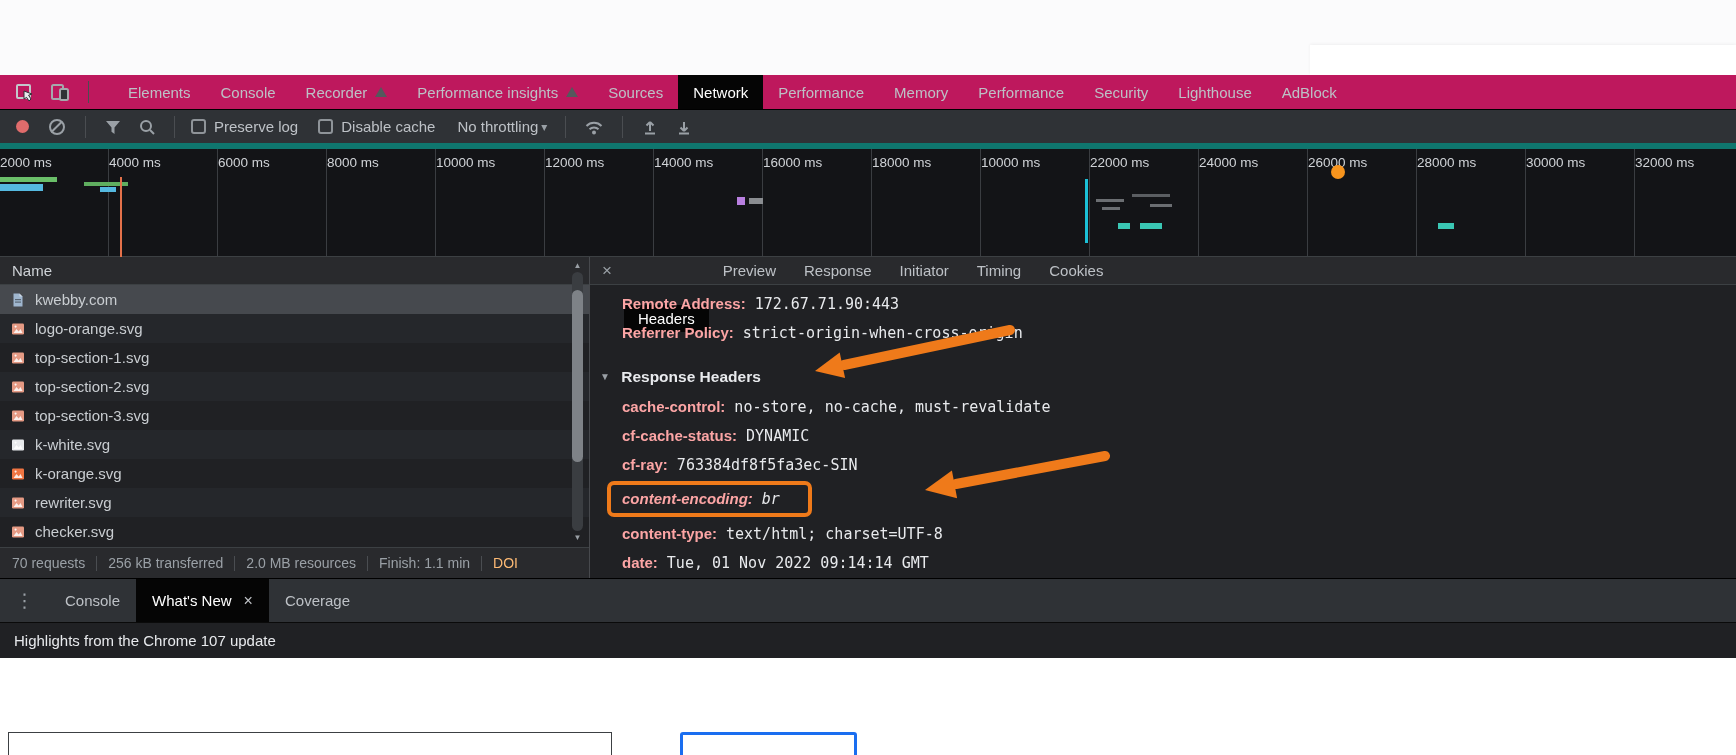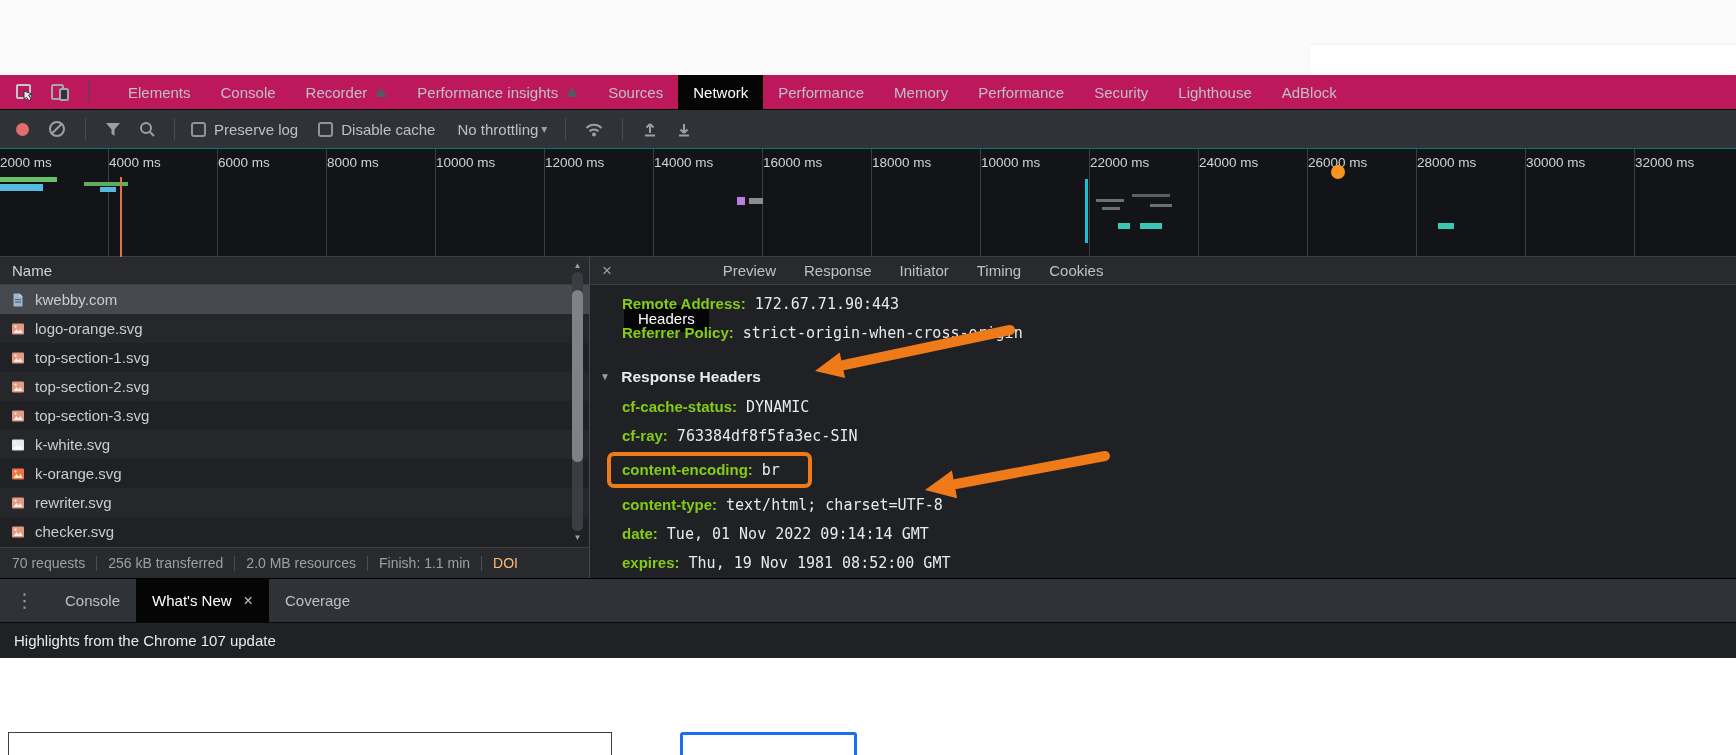--- a/index.html
+++ b/index.html
@@ -19,21 +19,21 @@
   .main-toolbar { top:75px; height:35px; background:#be185d; border-bottom:1px solid #000; display:flex; align-items:center; padding:0 6px; }
   .icon-btn { display:flex; align-items:center; justify-content:center; padding:0 8px; height:100%; cursor:pointer; }
   .vsep { width:1px; height:22px; background:#4a4d51; margin:0 10px; flex:0 0 auto; }
   .tabs { display:flex; height:100%; margin-left:14px; }
   .main-tab { display:flex; align-items:center; height:100%; padding:0 15px; font-size:15px; color:#bdc1c6; cursor:pointer; white-space:nowrap; }
   .main-tab.selected { background:#050505; color:#fff; }
   .badge-icon { display:none; }
   .main-tab.badge .badge-icon { display:inline-block; width:0; height:0; border-left:6px solid transparent; border-right:6px solid transparent; border-bottom:10px solid #55585c; margin-left:8px; }
 
   
-  .net-toolbar { top:110px; height:39px; background:#2f3236; border-bottom:1px solid #0f766e; display:flex; align-items:center; padding:0 8px; }
+  .net-toolbar { top:110px; height:39px; background:#2f3236; border-bottom:6px solid #0f766e; display:flex; align-items:center; padding:0 8px; }
   .record-dot { width:13px; height:13px; border-radius:50%; background:#e06c6c; margin:0 10px 0 8px; cursor:pointer; flex:0 0 auto; }
   .clear-btn { position:relative; width:16px; height:16px; border:2px solid #9aa0a6; border-radius:50%; margin:0 10px; cursor:pointer; flex:0 0 auto; }
   .clear-btn::after { content:""; position:absolute; left:-2px; top:5px; width:15px; height:2px; background:#9aa0a6; transform:rotate(-45deg); }
   .check-label { display:flex; align-items:center; color:#bdc1c6; font-size:15px; margin:0 14px 0 6px; cursor:pointer; white-space:nowrap; }
   .checkbox { width:15px; height:15px; border:2px solid #8f9499; border-radius:3px; margin-right:8px; background:transparent; flex:0 0 auto; }
   .throttle { display:flex; align-items:center; gap:3px; color:#bdc1c6; font-size:15px; margin:0 8px; cursor:pointer; white-space:nowrap; }
   .caret { font-size:12px; color:#9aa0a6; }
 
   
   .timeline { top:149px; height:108px; background:#131417; border-bottom:1px solid #3c4043; cursor:col-resize; }
@@ -69,26 +69,26 @@
 
   
   .details-panel { position:absolute; left:590px; top:0; right:0; height:100%; background:#202124; }
   .details-tabs { height:28px; background:#292a2d; border-bottom:1px solid #3c4043; display:flex; align-items:center; }
   .dt-close { padding:0 12px; color:#9aa0a6; font-size:17px; cursor:pointer; }
   .dtab { height:100%; line-height:27px; padding:0 14px; font-size:15px; color:#bdc1c6; cursor:pointer; }
   .dtab.selected { background:#050505; color:#fff;margin-top:48px; }
   .details-content { position:absolute; top:28px; left:0; right:0; bottom:0; overflow:hidden; }
   .general { padding-top:4px; }
   .kv { height:29px; line-height:29px; padding-left:32px; white-space:nowrap; font-size:15px; }
-  .kv .k { font-weight:700; color:#84cc16; margin-right:9px; }
+  .kv .k { font-weight:700; color:#fca5a5; margin-right:9px; }
   .kv .v { font-family:"DejaVu Sans Mono","Liberation Mono",monospace; color:#e8eaed; }
   .section-row { height:30px; line-height:30px; padding-left:10px; margin-top:15px; font-weight:700; color:#e8eaed; font-size:15.5px; cursor:pointer; }
   .disclosure { display:inline-block; font-size:10px; color:#9aa0a6; margin-right:7px; transform:translateY(-2px); }
   .hl-wrap { display:inline-block; }
-  .kv.highlighted { height:40px; line-height:40px; }
+  .kv.highlighted { height:40px; line-height:40px;font-style:italic; }
   .kv.highlighted .hl-wrap { border:4px solid var(--orange); border-radius:7px; padding:0 28px 0 11px; margin-left:-15px; line-height:28px; }
   .arrows-svg { position:absolute; inset:0; pointer-events:none; }
 
   
   .drawer-bar { top:578px; height:44px; background:#2f3236; border-top:1px solid #000; display:flex; align-items:center; }
   .drawer-dots { color:#9aa0a6; font-size:19px; padding:0 15px; cursor:pointer; }
   .drawer-tab { height:100%; display:flex; align-items:center; padding:0 16px; font-size:15px; color:#bdc1c6; cursor:pointer; white-space:nowrap; }
   .drawer-tab.selected { background:#050505; color:#fff; }
   .tab-close { display:none; margin-left:12px; color:#c0c3c7; font-size:16px; cursor:pointer; }
   .drawer-tab.closable .tab-close { display:inline; }
@@ -494,20 +494,23 @@
               <span class="hl-wrap"><span class="k">Referrer Policy:</span><span class="v">strict-origin-when-cross-origin</span></span>
             </div>
 
         </div>
         <div class="section-row">
           <span class="disclosure">▼</span>
           <span>Response Headers</span>
         </div>
         <div>
 
+            <div class="kv">
+              <span class="hl-wrap"><span class="k">cache-control:</span><span class="v">no-store, no-cache, must-revalidate</span></span>
+            </div>
 
             <div class="kv">
               <span class="hl-wrap"><span class="k">cf-cache-status:</span><span class="v">DYNAMIC</span></span>
             </div>
 
             <div class="kv">
               <span class="hl-wrap"><span class="k">cf-ray:</span><span class="v">763384df8f5fa3ec-SIN</span></span>
             </div>
 
             <div class="kv highlighted">

